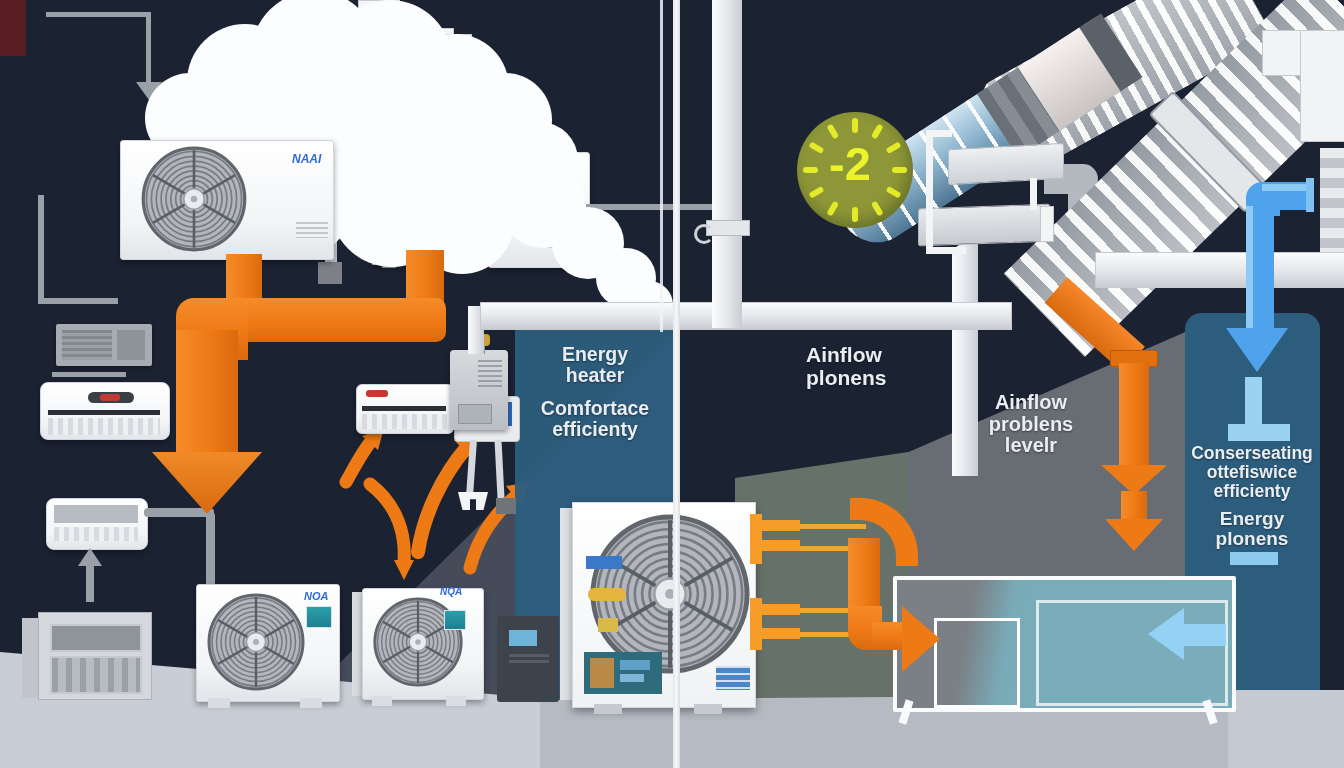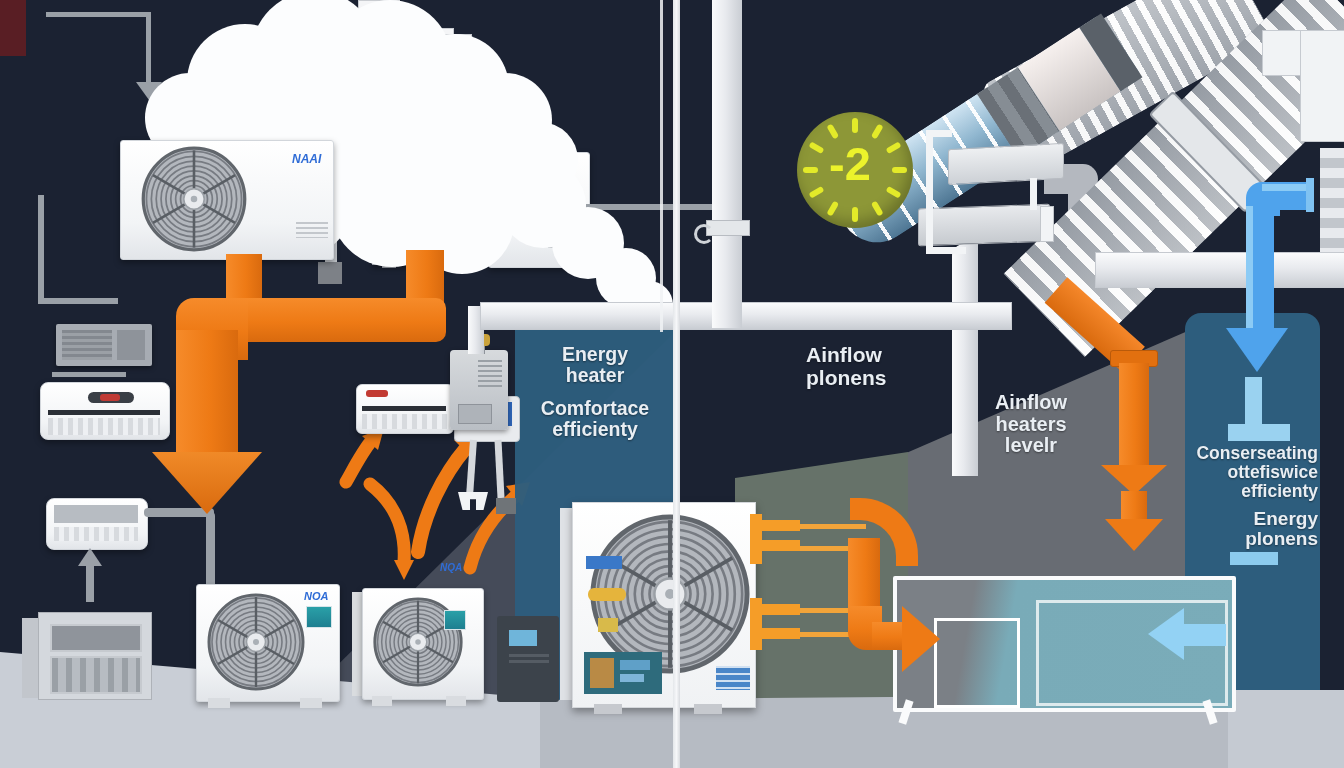--- a/index.html
+++ b/index.html
@@ -198,21 +198,21 @@
   <div class="a" style="left:908px;top:330px;width:282px;height:382px;background:rgba(107,111,118,.96);
               clip-path:polygon(0 32%,100% 0,100% 100%,0 100%);"></div>
 
   <div class="a pipeWV" style="left:952px;top:244px;width:26px;height:232px;border-radius:12px 0 0 0;"></div>
 
   <div class="a pipeW" style="left:480px;top:302px;width:530px;height:26px;border:1px solid #c6cad0;"></div>
 
   <div class="a" style="left:1185px;top:313px;width:135px;height:399px;background:#2d5d7d;border-radius:16px 16px 0 0;"></div>
   <div class="a" style="left:1245px;top:377px;width:17px;height:50px;background:#9ad2f0;"></div>
   <div class="a" style="left:1228px;top:424px;width:62px;height:17px;background:#9ad2f0;"></div>
-  <div class="t" style="left:1186px;top:444px;width:132px;text-align:right;font-size:17.5px;">
+  <div class="t" style="left:1186px;top:444px;width:132px;text-align:center;font-size:17.5px;">
     <div>Conserseating</div>
     <div>ottefiswice</div>
     <div>efficienty</div>
     <div style="height:8px;"></div>
     <div style="font-size:19px;">Energy</div>
     <div style="font-size:19px;">plonens</div>
   </div>
   <div class="a" style="left:1230px;top:552px;width:48px;height:13px;background:#8ccbee;"></div>
 
   <div class="a" style="left:0;top:640px;width:560px;height:128px;background:#c9ced6;clip-path:polygon(0 12px,100% 60px,100% 100%,0 100%);"></div>
@@ -232,21 +232,21 @@
   <div class="brand" style="left:304px;top:590px;font-size:11px;">NOA</div>
   <div class="a" style="left:306px;top:606px;width:24px;height:20px;background:linear-gradient(180deg,#2aa0a8,#1e7f90);border:1px solid #d8e4e8;"></div>
   <div class="a" style="left:208px;top:698px;width:22px;height:10px;background:#d9dce0;"></div>
   <div class="a" style="left:300px;top:698px;width:22px;height:10px;background:#d9dce0;"></div>
 
   <div class="a" style="left:352px;top:592px;width:14px;height:104px;background:#d9dcdf;"></div>
   <div class="a unit" style="left:362px;top:588px;width:120px;height:110px;"></div>
   <svg class="a" viewBox="0 0 100 100" style="left:372px;top:596px;width:92px;height:92px;">
       <use href="#fan"></use>
     </svg>
-  <div class="brand" style="left:440px;top:562px;font-size:10px;">NQA</div>
+  <div class="brand" style="left:440px;top:586px;font-size:10px;">NQA</div>
   <div class="a" style="left:444px;top:610px;width:20px;height:18px;background:linear-gradient(180deg,#2aa0a8,#1e7f90);border:1px solid #d8e4e8;"></div>
   <div class="a" style="left:372px;top:696px;width:20px;height:10px;background:#d9dce0;"></div>
   <div class="a" style="left:446px;top:696px;width:20px;height:10px;background:#d9dce0;"></div>
 
   <div class="a" style="left:497px;top:616px;width:62px;height:86px;background:#3c434b;border-radius:3px;"></div>
   <div class="a" style="left:509px;top:630px;width:28px;height:16px;background:#6fb5da;"></div>
   <div class="a" style="left:509px;top:654px;width:40px;height:10px;background:repeating-linear-gradient(180deg,#555c64 0 3px,rgba(0,0,0,0) 3px 6px);"></div>
 
   <div class="a" style="left:560px;top:508px;width:16px;height:192px;background:#dfe2e6;"></div>
   <div class="a" style="left:572px;top:502px;width:182px;height:204px;background:linear-gradient(180deg,#ffffff,#f0f2f4);border:1px solid #d4d7db;box-shadow:0 4px 8px rgba(0,0,0,.35);"></div>
@@ -358,17 +358,17 @@
   <div class="a tri" style="left:1101px;top:465px;width:66px;height:30px;background:#ee7a15;clip-path:polygon(0 0,100% 0,50% 100%);"></div>
   <div class="a orangeV" style="left:1121px;top:491px;width:26px;height:30px;"></div>
   <div class="a tri" style="left:1105px;top:519px;width:58px;height:32px;background:#ee7a15;clip-path:polygon(0 0,100% 0,50% 100%);"></div>
 
   <div class="t" style="left:806px;top:344px;font-size:21px;">
     <div>Ainflow</div>
     <div>plonens</div>
   </div>
   <div class="t" style="left:972px;top:392px;width:118px;text-align:center;font-size:20px;">
     <div>Ainflow</div>
-    <div>heaters</div>
+    <div>problens</div>
     <div>levelr</div>
   </div>
 
 </div>
 
 </body></html>

